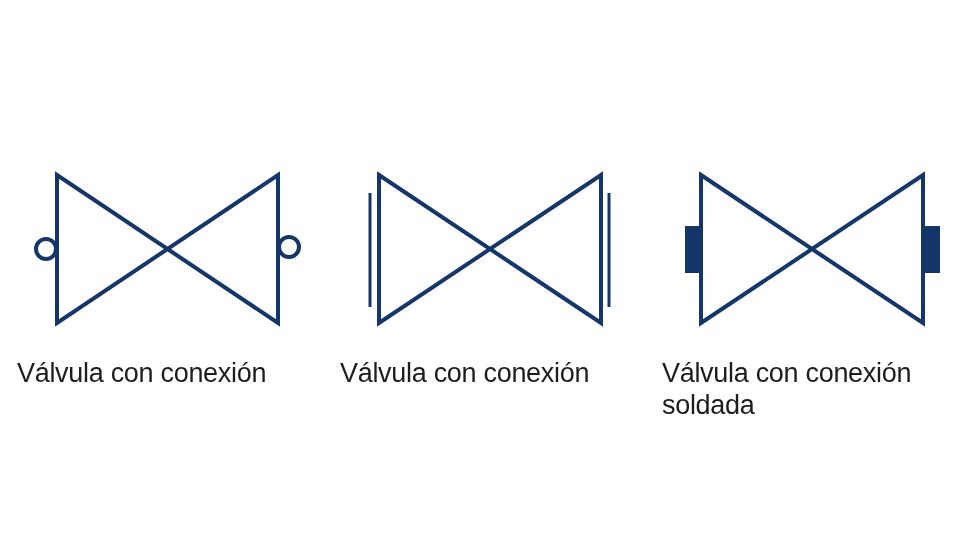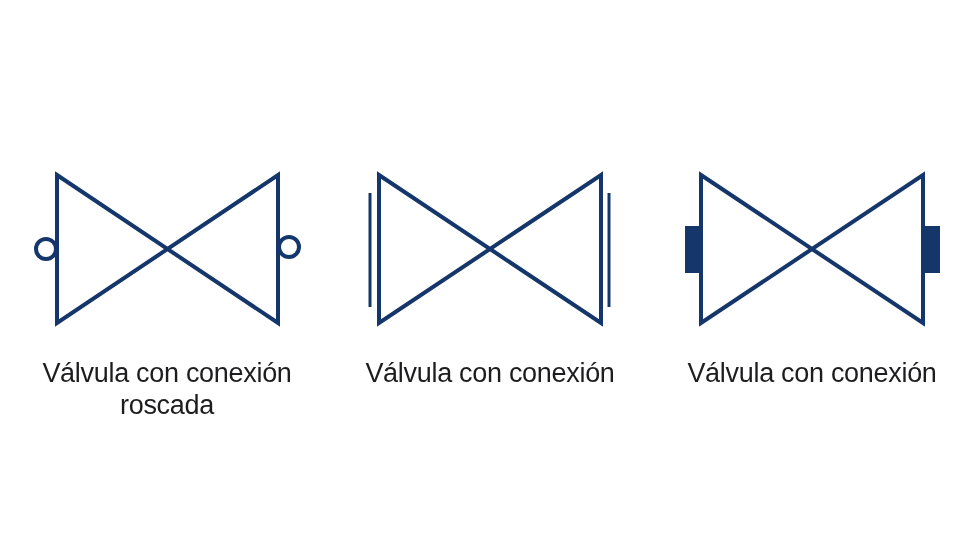--- a/index.html
+++ b/index.html
@@ -36,21 +36,20 @@
     stroke-width: 3;
     stroke-linecap: butt;
   }
   .valve-symbol .fill {
     fill: var(--navy);
     stroke: none;
   }
   .valve-label {
     position: absolute;
     width: 300px;
-    text-align: center;
     color: var(--text);
     font-size: 27px;
     line-height: 32px;
     letter-spacing: -0.3px;
     top: 357px;
   }
   .valve-label .line { display: block; }
   #label-roscada { left: 17px; }
   #label-bridada { left: 340px; }
   #label-soldada { left: 662px; }
@@ -76,24 +75,24 @@
   </svg>
 
   <svg id="symbol-soldada" class="valve-symbol" width="285" height="175" viewBox="0 0 285 175">
     <rect class="fill" x="13" y="63" width="16" height="47"></rect>
     <polygon class="stroke" points="29,12 251,160 251,12 29,160"></polygon>
     <rect class="fill" x="251" y="63" width="17" height="47"></rect>
   </svg>
 
   <div id="label-roscada" class="valve-label">
     <span class="line">Válvula con conexión</span>
-    <span class="line">roscada</span>
   </div>
 
   <div id="label-bridada" class="valve-label">
     <span class="line">Válvula con conexión</span>
   </div>
 
   <div id="label-soldada" class="valve-label">
     <span class="line">Válvula con conexión</span>
+    <span class="line">soldada</span>
   </div>
 
 </div>
 
 </body></html>

